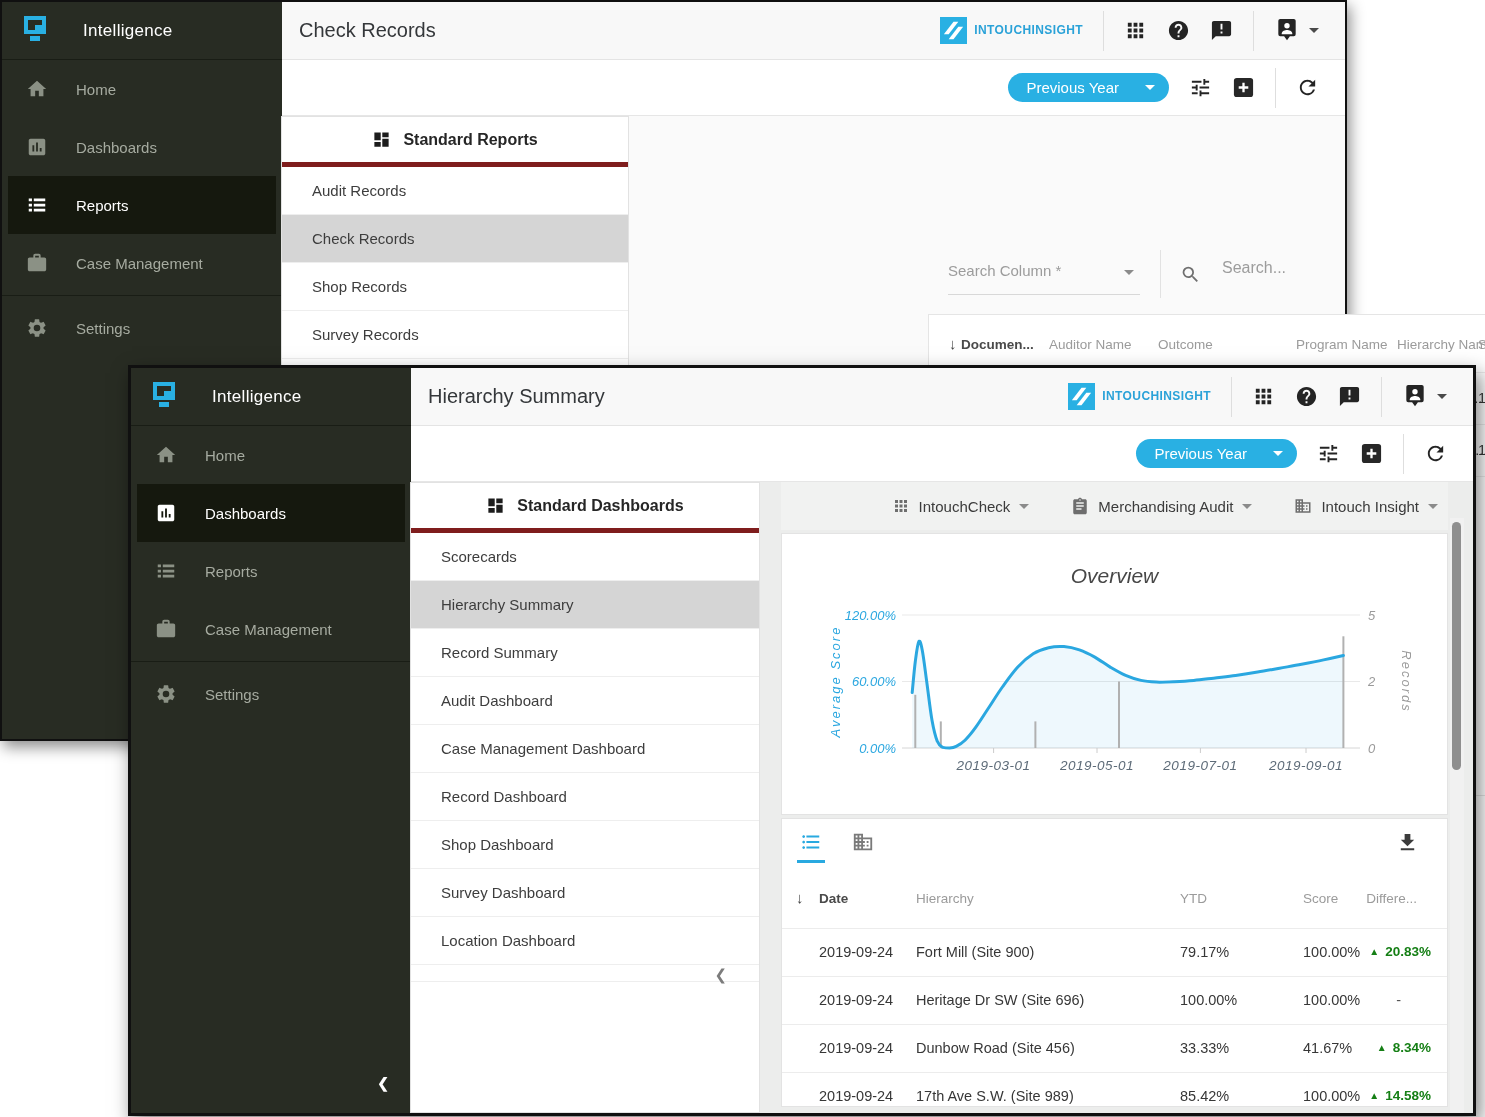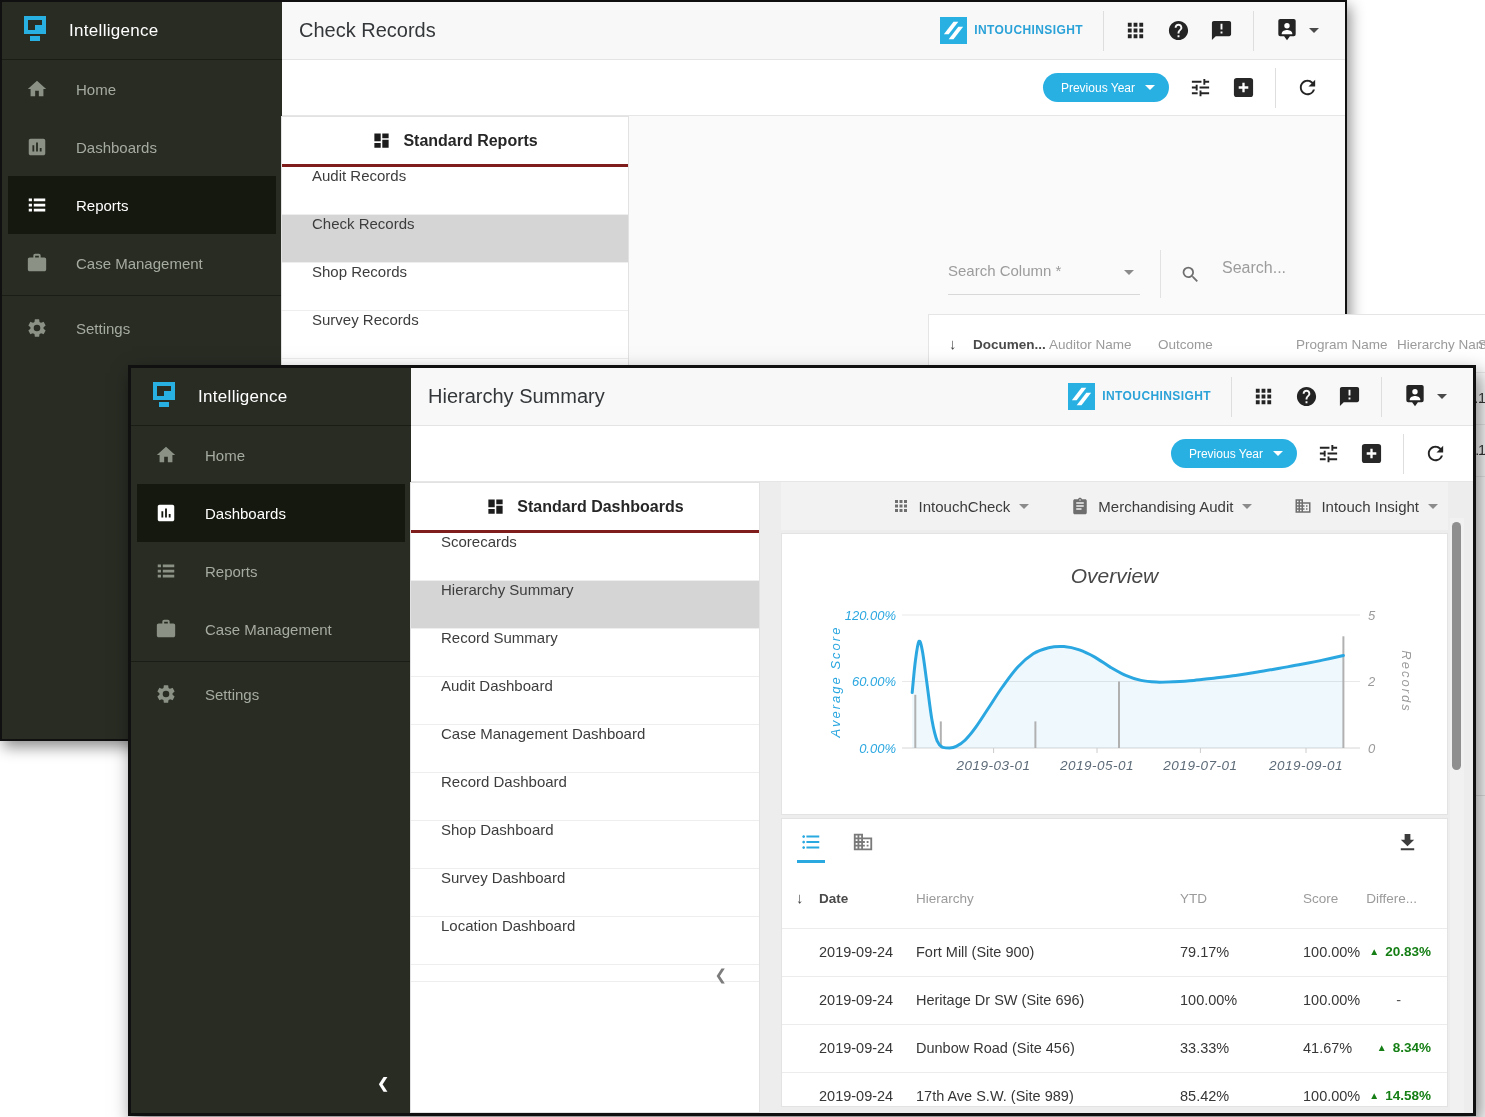--- a/index.html
+++ b/index.html
@@ -7,21 +7,21 @@
        font-family:"Liberation Sans", sans-serif;-webkit-font-smoothing:antialiased;}
   .win{position:absolute;background:#fff;}
   .win-back{left:0;top:0;width:1343px;height:737px;border:2px solid #101010;z-index:1;
             box-shadow:3px 6px 14px rgba(0,0,0,.45);}
   .win-front{left:128px;top:365px;width:1342px;height:745px;border:3px solid #101010;z-index:2;
              box-shadow:4px 8px 18px rgba(0,0,0,.5);}
   .win *{box-sizing:border-box;}
 
   
   .sb{position:absolute;left:0;top:0;bottom:0;width:280px;background:#282c23;}
-  .sb-brand{height:58px;display:flex;align-items:center;padding-left:20px;gap:20px;
+  .sb-brand{height:58px;display:flex;align-items:center;padding-left:20px;gap:34px;
             border-bottom:1px solid #191d15;}
   .brand-ic{width:27px;height:31px;}
   .sb-brand-t{color:#fff;font-size:17px;letter-spacing:.3px;}
   .sb-it{height:58px;display:flex;align-items:center;padding-left:24px;gap:28px;
          color:#a6aba0;font-size:15px;cursor:pointer;}
   .sb-ic{width:22px;height:22px;fill:#8b9185;flex:0 0 auto;}
   .sb-it.sel{background:#15180e;color:#fff;margin:0 6px;padding-left:18px;}
   .sb-it.sel .sb-ic{fill:#fff;}
   .sb-sep{height:1px;background:#191d15;margin:3px 0;}
   .sb-collapse{position:absolute;right:22px;bottom:22px;color:#fff;font-size:14px;
@@ -41,34 +41,34 @@
   .acct{display:flex;align-items:center;gap:9px;cursor:pointer;}
   .acct svg{width:26px;height:27px;fill:#242424;}
   .caret{width:0;height:0;border-left:5px solid transparent;border-right:5px solid transparent;
          border-top:5px solid #4a4a4a;}
   .caret-w{border-top-color:#fff;}
   .caret-g{border-top-color:#8b8b8b;}
 
   .tbar{position:absolute;left:280px;right:0;top:58px;height:56px;background:#fff;
         border-bottom:1px solid #e6e6e6;display:flex;align-items:center;justify-content:flex-end;
         gap:20px;padding-right:26px;}
-  .pill{height:29px;border-radius:15px;background:#29b0e3;color:#fff;font-size:12px;
-        display:flex;align-items:center;gap:10px;padding:0 14px 0 18px;cursor:pointer;}
+  .pill{height:29px;border-radius:15px;background:#29b0e3;color:#fff;font-size:15px;
+        display:flex;align-items:center;gap:26px;padding:0 14px 0 18px;cursor:pointer;}
   .plusbtn{width:23px;height:23px;cursor:pointer;}
   .plusbtn svg{width:23px;height:23px;}
 
   
   .content{position:absolute;left:280px;right:0;top:114px;bottom:0;background:#fafafa;}
   .content-f{position:absolute;left:280px;right:0;top:114px;bottom:0;background:#ecedec;}
 
   .panel{position:absolute;background:#fff;border:1px solid #e2e2e2;}
   .panel-h{height:50px;display:flex;align-items:center;justify-content:center;gap:12px;
-           font-size:16px;font-weight:bold;color:#262626;border-bottom:3px solid #7f1d1d;}
+           font-size:16px;font-weight:bold;color:#262626;border-bottom:5px solid #7f1d1d;}
   .pic{width:19px;height:19px;fill:#1c1c1c;}
-  .pitem{height:48px;display:flex;align-items:flex-start;padding-left:30px;font-size:15px;
+  .pitem{height:48px;display:flex;align-items:center;padding-left:30px;font-size:15px;
          color:#3d3d3d;border-bottom:1px solid #eeeeee;cursor:pointer;background:#fff;}
   .pitem.sel{background:#d5d5d5;}
   .panel-foot-line{height:17px;border-bottom:1px solid #eeeeee;}
   .panel-collapse{position:absolute;right:32px;bottom:128px;color:#7c7c7c;font-size:15px;cursor:pointer;}
 
   
   .searchrow{position:absolute;left:646px;top:114px;width:676px;height:84px;}
   .scol{position:absolute;left:20px;top:32px;font-size:15px;color:#9c9c9c;cursor:pointer;}
   .scol-line{position:absolute;left:20px;top:64px;width:192px;height:1px;background:#d8d8d8;}
   .scol-caret{position:absolute;left:196px;top:40px;}
@@ -79,21 +79,21 @@
   .sr-input::placeholder{color:#9c9c9c;opacity:1;}
 
   .tcard{position:absolute;background:#fff;border:1px solid #e5e5e5;overflow:hidden;}
   .tcard-b{left:646px;top:198px;width:676px;height:482px;}
   .bhead{position:absolute;left:0;top:0;width:100%;height:58px;border-bottom:1px solid #ececec;}
   .bh,.bv{position:absolute;font-size:13.5px;color:#9b9b9b;top:22px;white-space:nowrap;}
   .bhead .sorted{color:#4a4a4a;font-weight:bold;}
   .sorticon{font-size:15px;color:#4a4a4a;font-weight:bold;}
   .brow{position:absolute;left:0;width:100%;height:52px;border-bottom:1px solid #ececec;cursor:pointer;}
   .brow .bv{font-size:14.5px;color:#373737;top:17px;}
-  .bc1{left:20px;} .bc1t{left:44px;}
+  .bc1{left:20px;} .bc1t{left:32px;}
   .bc2{left:120px;} .bc3{left:229px;} .bc4{left:332px;margin-left:35px;} .bc5{left:468px;} .bc6{left:549px;}
   .blob{position:absolute;left:118px;top:20px;width:88px;height:13px;background:#c2c2c2;
         border-radius:3px;filter:blur(2.5px);opacity:.8;}
 
   .vscroll{position:absolute;top:114px;bottom:0;width:14px;background:#f6f6f6;}
   .vthumb{position:absolute;left:2px;width:9px;background:#8f8f8f;border-radius:5px;}
 
   
   .selrow{position:absolute;left:650px;top:114px;width:667px;height:48px;background:#f1f2f1;
           display:flex;align-items:center;justify-content:flex-end;gap:42px;padding-right:10px;}

